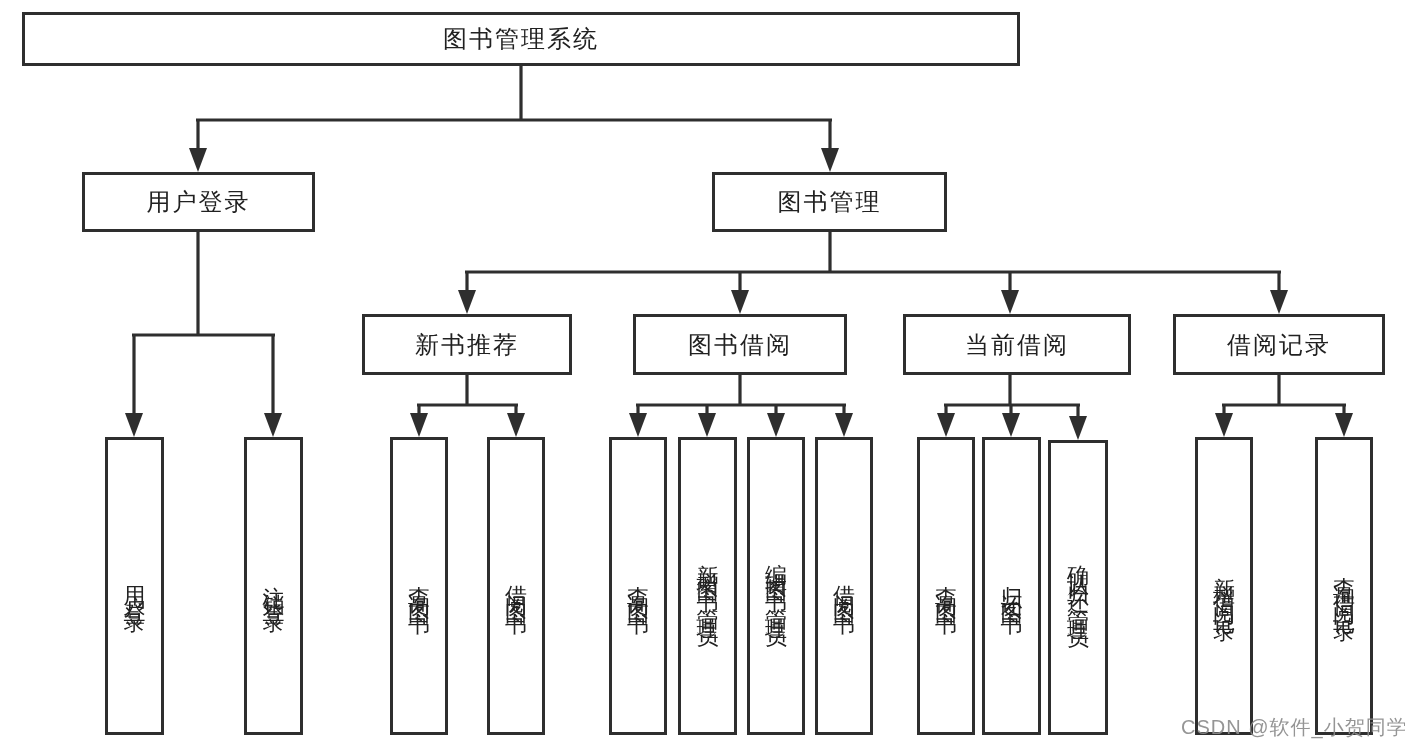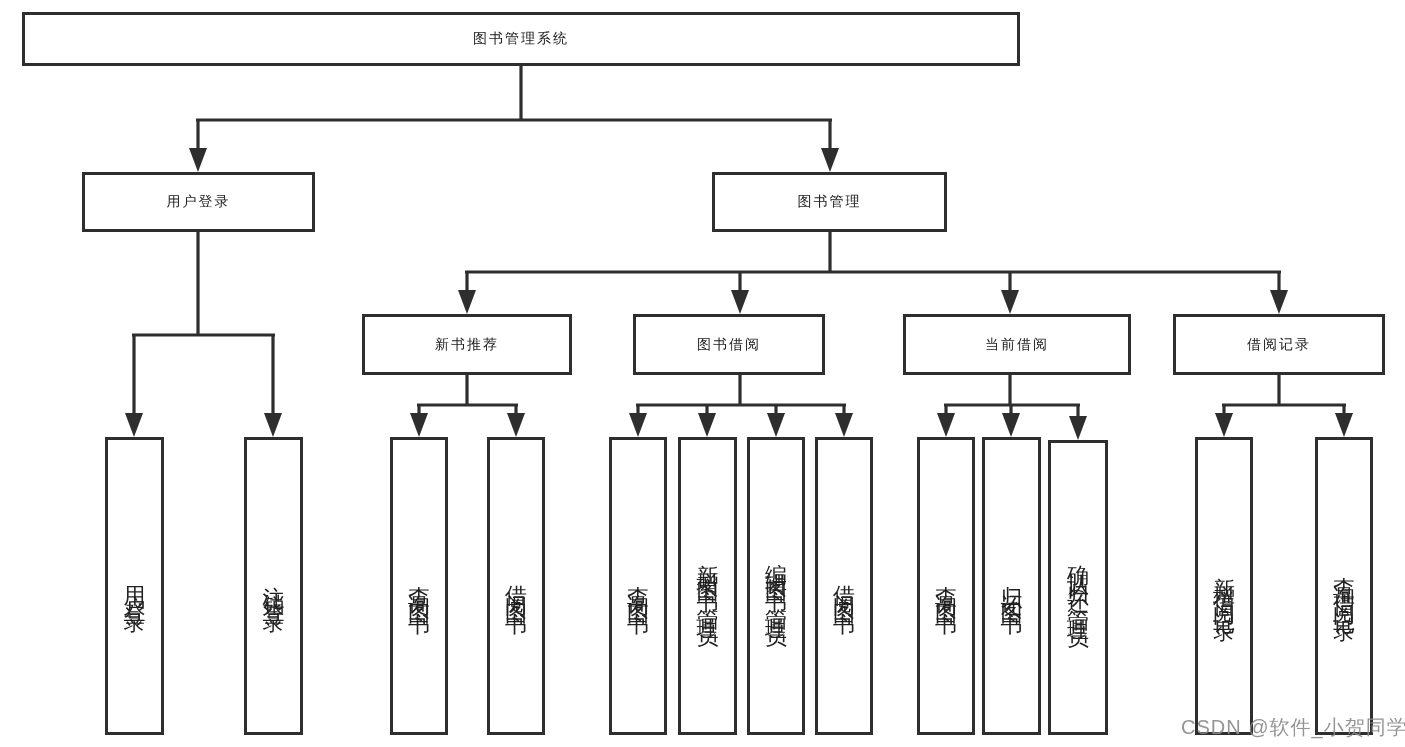--- a/index.html
+++ b/index.html
@@ -22,21 +22,21 @@
   .node {
     position:absolute;
     z-index:2;
     background:#ffffff;
     border:3px solid #2e2e2e;
     display:flex;
     align-items:center;
     justify-content:center;
     color:#212121;
   }
-  .hnode { font-size:14px; letter-spacing:2px; }
+  .hnode { font-size:24px; letter-spacing:2px; }
   .vnode .vtext {
     writing-mode:vertical-rl;
     text-orientation:mixed;
     font-size:22px;
     letter-spacing:9px;
     line-height:1.1;
     white-space:nowrap;
   }
   .watermark {
     position:absolute;
@@ -129,21 +129,21 @@
   <div class="node hnode" style="left:82px; top:172px; width:233px; height:60px">
     <span>用户登录</span>
   </div>
   <div class="node hnode" style="left:362px; top:314px; width:210px; height:61px">
     <span>新书推荐</span>
   </div>
 
   <div class="node hnode" style="left:712px; top:172px; width:235px; height:60px">
     <span>图书管理</span>
   </div>
-  <div class="node hnode" style="left:633px; top:314px; width:192px; height:61px">
+  <div class="node hnode" style="left:633px; top:314px; width:214px; height:61px">
     <span>图书借阅</span>
   </div>
   <div class="node hnode" style="left:903px; top:314px; width:228px; height:61px">
     <span>当前借阅</span>
   </div>
   <div class="node hnode" style="left:1173px; top:314px; width:212px; height:61px">
     <span>借阅记录</span>
   </div>
 
   <div class="node vnode" style="left:105px; top:437px; width:59px; height:298px">

